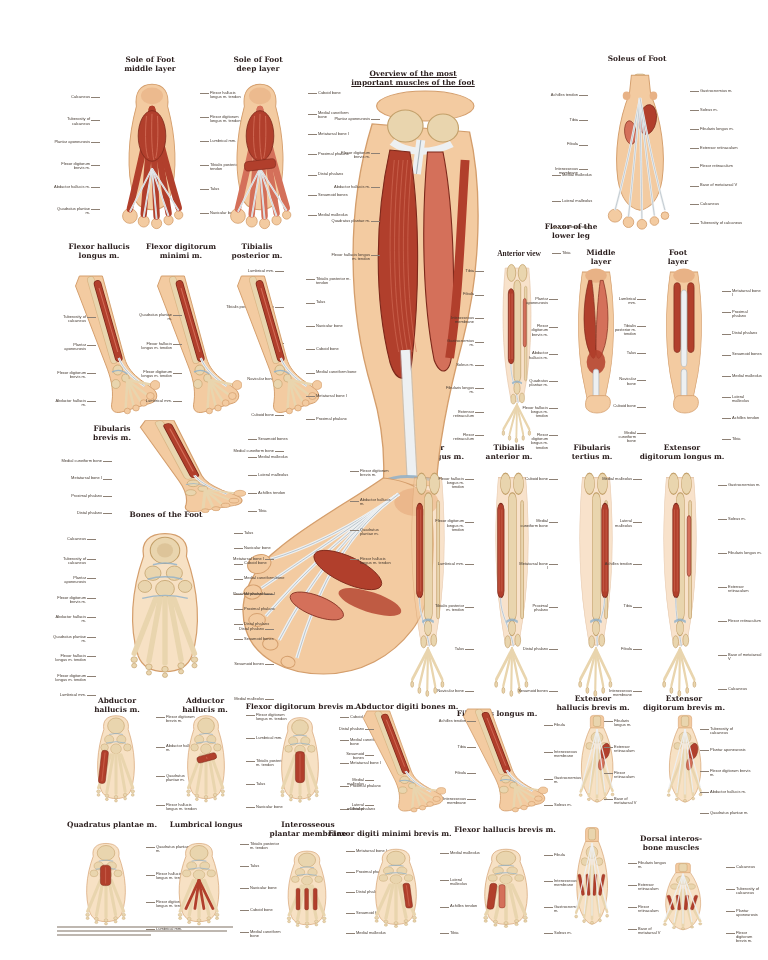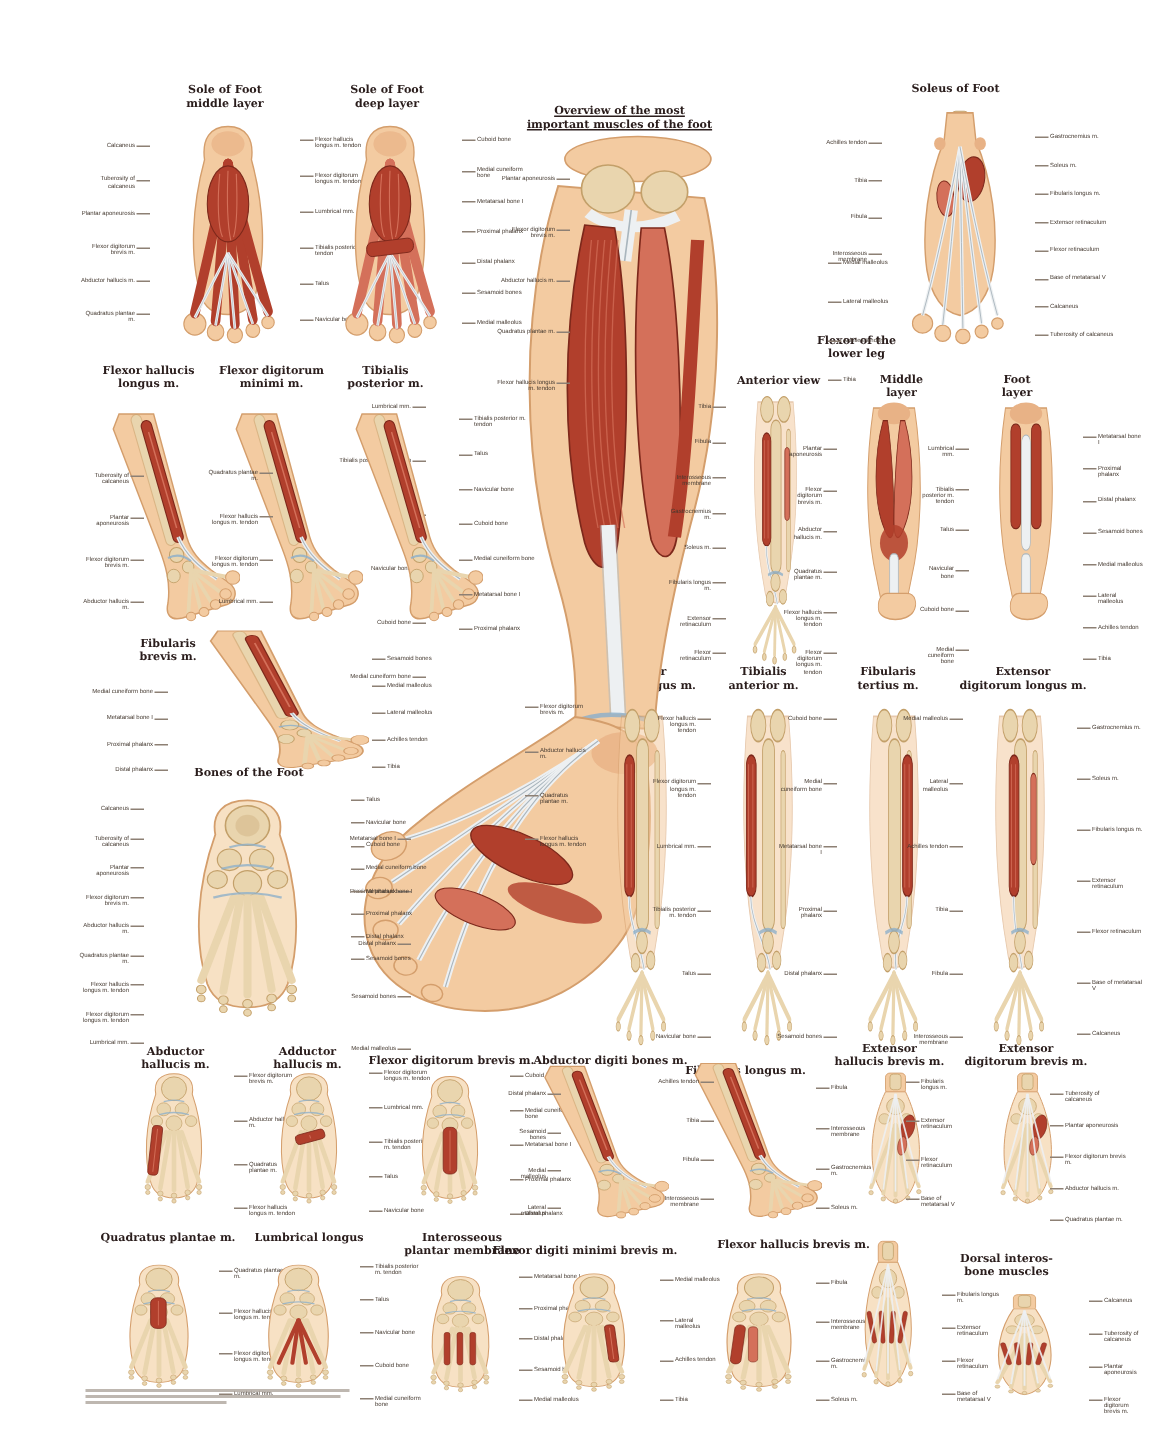--- a/index.html
+++ b/index.html
@@ -34,21 +34,21 @@
 important muscles of the foot</div>
     <div class="hd" style="left: 637px; top: 55px;">Soleus of Foot</div>
     <div class="hd" style="left: 99px; top: 243px;">Flexor hallucis
 longus m.</div>
     <div class="hd" style="left: 181px; top: 243px;">Flexor digitorum
 minimi m.</div>
     <div class="hd" style="left: 257px; top: 243px;">Tibialis
 posterior m.</div>
     <div class="hd" style="left: 571px; top: 223px;">Flexor of the
 lower leg</div>
-    <div class="hd" style="left: 519px; top: 250px;">Anterior view</div>
+    <div class="hd" style="left: 519px; top: 250px; font-family: Liberation Serif, serif;">Anterior view</div>
     <div class="hd" style="left: 601px; top: 249px;">Middle
 layer</div>
     <div class="hd" style="left: 678px; top: 249px;">Foot
 layer</div>
     <div class="hd" style="left: 112px; top: 425px;">Fibularis
 brevis m.</div>
     <div class="hd" style="left: 166px; top: 511px;">Bones of the Foot</div>
     <div class="hd" style="left: 426px; top: 444px;">Extensor
 hallucis longus m.</div>
     <div class="hd" style="left: 509px; top: 444px;">Tibialis
@@ -66,21 +66,21 @@
     <div class="hd" style="left: 497px; top: 710px;">Fibularis longus m.</div>
     <div class="hd" style="left: 593px; top: 695px;">Extensor
 hallucis brevis m.</div>
     <div class="hd" style="left: 684px; top: 695px;">Extensor
 digitorum brevis m.</div>
     <div class="hd" style="left: 112px; top: 821px;">Quadratus plantae m.</div>
     <div class="hd" style="left: 206px; top: 821px;">Lumbrical longus</div>
     <div class="hd" style="left: 308px; top: 821px;">Interosseous
 plantar membrane</div>
     <div class="hd" style="left: 390px; top: 830px;">Flexor digiti minimi brevis m.</div>
-    <div class="hd" style="left: 505px; top: 826px; margin-left: 24px;">Flexor hallucis brevis m.</div>
+    <div class="hd" style="left: 505px; top: 826px;">Flexor hallucis brevis m.</div>
     <div class="hd" style="left: 671px; top: 835px;">Dorsal interos-
 bone muscles</div>
     <div class="fig" style="left: 106px; top: 78px; width: 92px; height: 158px;">
       <svg viewBox="0 0 100 150" preserveAspectRatio="none">
         <path d="M50,6 C63,6 69,14 67,27 C76,56 78,88 70,112 C67,121 60,125 50,125 C40,125 33,121 30,112 C22,88 24,56 33,27 C31,14 37,6 50,6 Z" fill="#f3cba1" stroke="#d49e6c" stroke-width="1"></path>
         <ellipse cx="50" cy="17" rx="12" ry="8" fill="#e8b286" opacity=".7"></ellipse>
         <ellipse cx="26" cy="131" rx="8" ry="7" fill="#f3cba1" stroke="#d49e6c" stroke-width=".8"></ellipse>
         <ellipse cx="41" cy="136" rx="6" ry="5.5" fill="#f3cba1" stroke="#d49e6c" stroke-width=".8"></ellipse>
         <ellipse cx="55" cy="138" rx="5.5" ry="5" fill="#f3cba1" stroke="#d49e6c" stroke-width=".8"></ellipse>
         <ellipse cx="68" cy="135" rx="5" ry="4.5" fill="#f3cba1" stroke="#d49e6c" stroke-width=".8"></ellipse>

